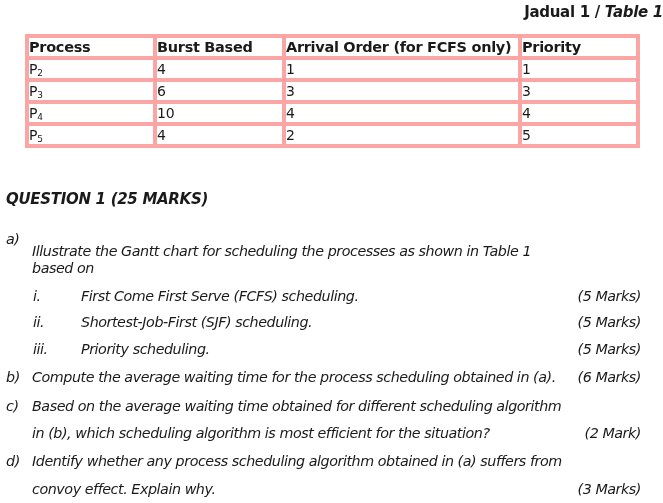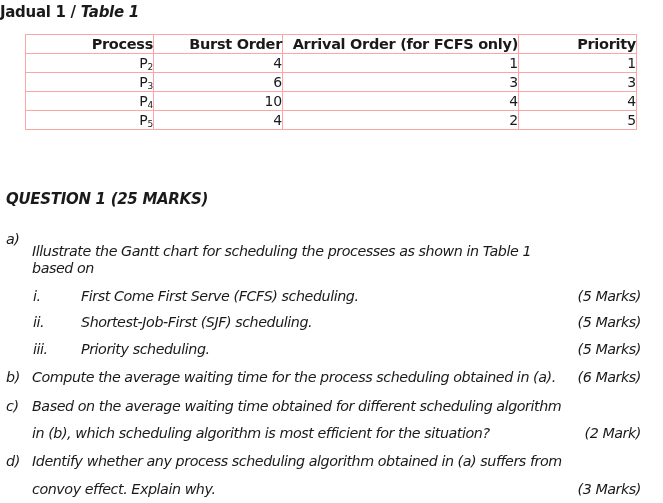--- a/index.html
+++ b/index.html
@@ -1,30 +1,30 @@
 <!DOCTYPE html>
 <html><head>
 <meta charset="utf-8">
 <style>
   html, body { margin: 0; padding: 0; background: #ffffff; }
   body {
     width: 663px; height: 503px; position: relative; overflow: hidden;
     font-family: "DejaVu Sans", sans-serif; color: #1a1a1a;
   }
   .caption {
-    position: absolute; top: 3px; left: 0; width: 663px; text-align: left;
+    position: absolute; top: 3px; left: 0; width: 663px; text-align: right;
     font-size: 15px; font-weight: bold; letter-spacing: -0.3px;
   }
   .caption em { font-style: italic; }
   table.data {
     position: absolute; left: 25px; top: 34px;
     border-collapse: collapse; font-size: 14px;
   }
   table.data th, table.data td {
-    border: 1px solid #fca5a5; text-align: right; padding: 0;
+    border: 4px solid #fca5a5; text-align: left; padding: 0;
     height: 18px; line-height: 18px; margin-top: 20px;
   }
   table.data th { font-weight: bold; font-size: 14.5px; letter-spacing: -0.3px; }
   table.data td { font-family: "DejaVu Sans", sans-serif; letter-spacing: -0.2px; }
   sub { font-size: 9px; vertical-align: -2px; line-height: 0; }
   .q {
     position: absolute; font-style: italic; font-size: 14.3px; letter-spacing: -0.45px;
     white-space: nowrap;
   }
   .qtitle { font-weight: bold; font-size: 15px; letter-spacing: -0.3px; }
@@ -40,21 +40,21 @@
 <table class="data">
   <colgroup>
     <col style="width:128px">
       <col style="width:129px">
       <col style="width:236px">
       <col style="width:118px">
   </colgroup>
   <thead>
     <tr>
       <th>Process</th>
-      <th>Burst Order</th>
+      <th>Burst Based</th>
       <th>Arrival Order (for FCFS only)</th>
       <th>Priority</th>
     </tr>
   </thead>
   <tbody>
     <tr>
       <td><span>P</span><sub>2</sub></td>
       <td>4</td>
       <td>1</td>
       <td>1</td>

